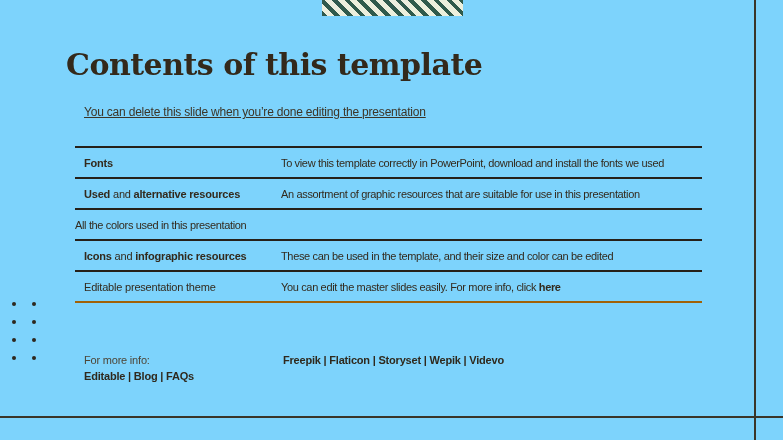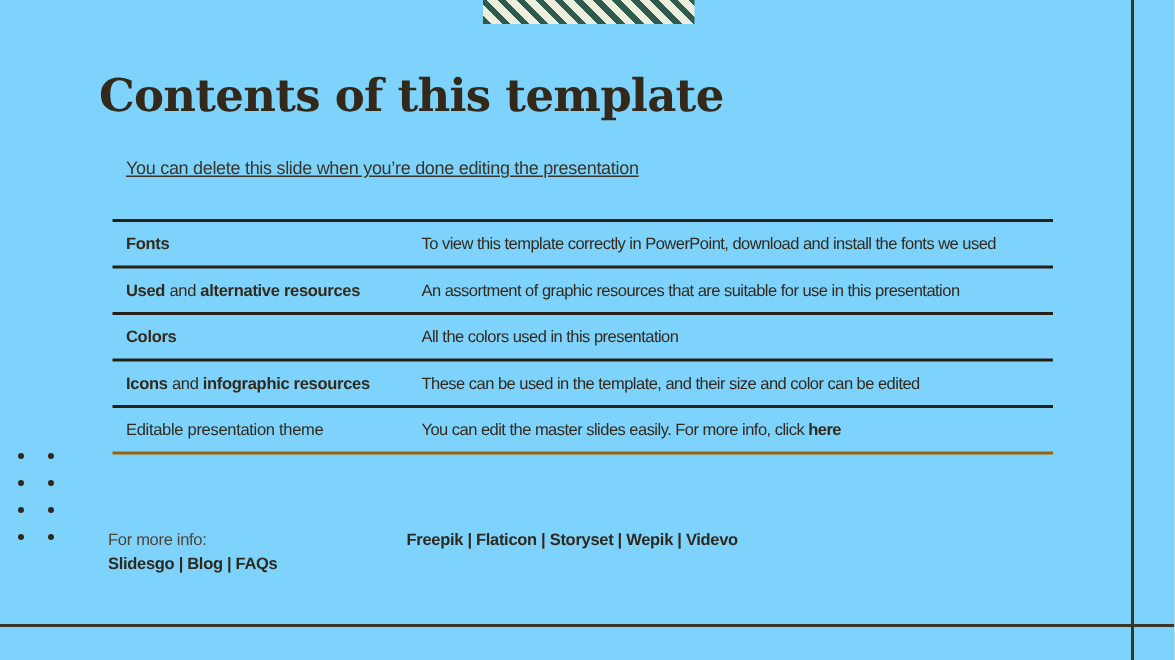--- a/index.html
+++ b/index.html
@@ -22,21 +22,21 @@
     position:absolute;left:84px;top:105px;margin:0;
     font-size:12px;letter-spacing:-0.2px;color:#3c3426;white-space:nowrap;text-decoration:underline;
   }
   .ctable{position:absolute;left:75px;top:146px;width:627px;}
   .trow{display:flex;align-items:center;height:29px;border-top:2px solid #262019;justify-content:center;}
   .trow:last-child{border-bottom:2px solid #a16207;}
   .cell{font-size:11px;letter-spacing:-0.2px;color:#332a1d;white-space:nowrap;}
   .cell.label{width:206px;padding-left:9px;box-sizing:border-box;flex:none;}
   .cell.desc{flex:1;letter-spacing:-0.35px;}
   .b{font-weight:700;}
-  .footer{position:absolute;left:72px;top:352px;display:flex;}
+  .footer{position:absolute;left:84px;top:352px;display:flex;}
   .fblock-left{width:199px;flex:none;}
   .fline{font-size:11px;line-height:16px;letter-spacing:-0.2px;color:#4d4536;white-space:nowrap;}
   .flinks{font-size:11px;line-height:16px;letter-spacing:-0.2px;font-weight:700;color:#2f291d;white-space:nowrap;cursor:pointer;}
   .dots{
     position:absolute;left:12px;top:302px;
     display:grid;grid-template-columns:repeat(2,4px);grid-auto-rows:4px;
     column-gap:16px;row-gap:14px;
   }
   .dot{width:4px;height:4px;border-radius:50%;background:#2e281e;}
   .vline{position:absolute;left:754px;top:0;width:2px;height:440px;background:#3a3529;}
@@ -56,37 +56,36 @@
   <div class="ctable">
       <div class="trow">
         <div class="cell label"><span class="b">Fonts</span></div>
         <div class="cell desc"><span>To view this template correctly in PowerPoint, download and install the fonts we used</span></div>
       </div>
       <div class="trow">
         <div class="cell label"><span class="b">Used</span><span> and </span><span class="b">alternative resources</span></div>
         <div class="cell desc"><span>An assortment of graphic resources that are suitable for use in this presentation</span></div>
       </div>
       <div class="trow">
-        <div class="cell label"><span class="b">Colors</span></div>
         <div class="cell desc"><span>All the colors used in this presentation</span></div>
       </div>
       <div class="trow">
         <div class="cell label"><span class="b">Icons</span><span> and </span><span class="b">infographic resources</span></div>
         <div class="cell desc"><span>These can be used in the template, and their size and color can be edited</span></div>
       </div>
       <div class="trow">
         <div class="cell label"><span>Editable presentation theme</span></div>
         <div class="cell desc"><span>You can edit the master slides easily. For more info, click </span><span class="b">here</span></div>
       </div>
     </div>
 
   <div class="footer">
     <div class="fblock-left">
       <div class="fline">For more info:</div>
-      <div class="flinks">Slidesgo | Blog | FAQs</div>
+      <div class="flinks">Editable | Blog | FAQs</div>
     </div>
     <div class="fblock-right">
       <div class="flinks">Freepik | Flaticon | Storyset | Wepik | Videvo</div>
     </div>
   </div>
 
   <div class="dots">
     <span class="dot"></span>
     <span class="dot"></span>
     <span class="dot"></span>

